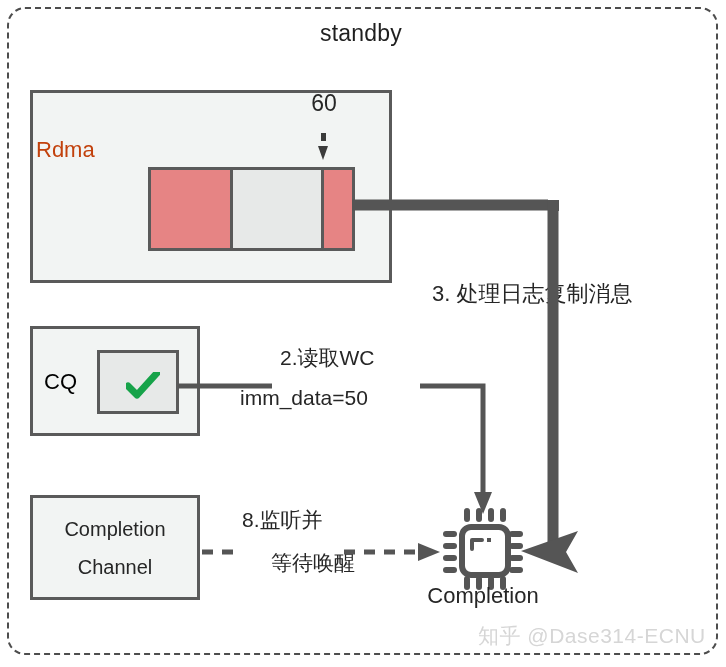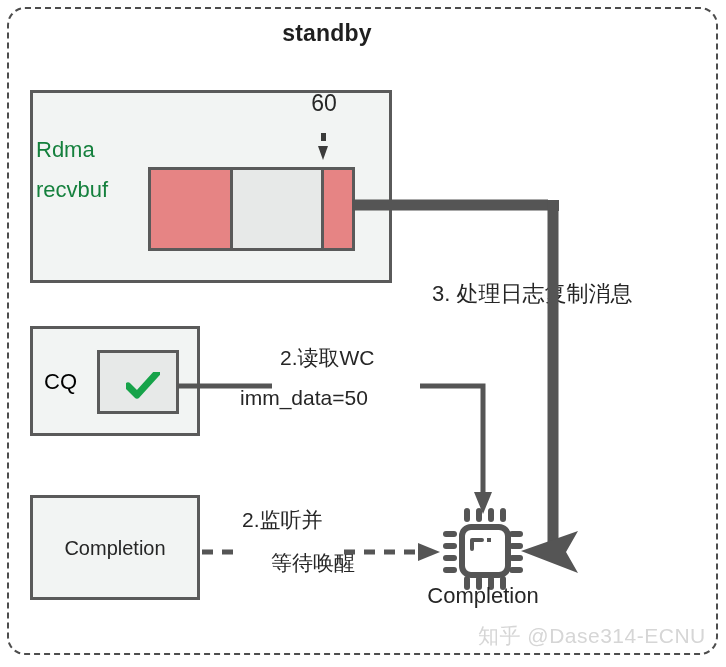--- a/index.html
+++ b/index.html
@@ -32,23 +32,24 @@
     background: transparent;
   }
 
   .page-title {
     position: absolute;
     left: 0;
     top: 20px;
     width: 654px;
     text-align: center;
     font-size: 23px;
-    font-weight: bold;
+    font-weight: normal;
     color: #1f1f1f;
     letter-spacing: 0.2px;
+    padding-left: 34px;
   }
 
   
   .panel {
     position: absolute;
     background: #f2f4f3;
     border: 3px solid #5a5a5a;
     box-sizing: border-box;
   }
 
@@ -57,21 +58,21 @@
     left: 30px;
     top: 90px;
     width: 362px;
     height: 193px;
   }
   .rdma-label {
     position: absolute;
     left: 36px;
     top: 130px;
     font-size: 22px;
-    color: #15803d;
+    color: #c2410c;
     line-height: 40px;
     white-space: nowrap;
   }
   .rdma-label .l2 { display:block; }
 
   
   .ringbuf {
     position: absolute;
     left: 148px;
     top: 167px;
@@ -250,21 +251,20 @@
     </g>
   </svg>
 
   <div class="boxes">
 
     <div class="page-title">standby</div>
 
     <div class="panel rdma-panel"></div>
     <div class="rdma-label">
       <span>Rdma</span>
-      <span class="l2">recvbuf</span>
     </div>
 
     <div class="ringbuf">
       <div class="seg seg-red seg-a"></div>
       <div class="seg seg-grey seg-b"></div>
       <div class="seg seg-red seg-c"></div>
     </div>
 
     <div class="ptr-label">60</div>
     <svg class="ptr-arrow" viewBox="0 0 12 34" width="12" height="34">
@@ -275,20 +275,21 @@
     <div class="panel cq-panel"></div>
     <div class="cq-label">CQ</div>
     <div class="cq-inner"></div>
     <svg class="cq-check" viewBox="0 0 34 28" width="34" height="28">
       <path d="M 2 14 L 11 23 L 31 1" fill="none" stroke="#17a34a" stroke-width="7" stroke-linecap="round" stroke-linejoin="round"></path>
     </svg>
 
     <div class="panel cc-panel"></div>
     <div class="cc-label">
       <span>Completion</span>
+      <span>Channel</span>
     </div>
 
     <svg class="chip" viewBox="0 0 80 82" width="80" height="82">
       <g fill="#555555">
         <rect x="21" y="0" width="6" height="14" rx="3"></rect>
         <rect x="33" y="0" width="6" height="14" rx="3"></rect>
         <rect x="45" y="0" width="6" height="14" rx="3"></rect>
         <rect x="57" y="0" width="6" height="14" rx="3"></rect>
         <rect x="21" y="68" width="6" height="14" rx="3"></rect>
         <rect x="33" y="68" width="6" height="14" rx="3"></rect>
@@ -307,18 +308,18 @@
       <path d="M 29 41 L 29 32 L 39 32" fill="none" stroke="#555555" stroke-width="4" stroke-linecap="round" stroke-linejoin="round"></path>
       <rect x="44" y="30" width="4" height="4" fill="#555555"></rect>
     </svg>
     <div class="chip-name">Completion</div>
   </div>
 
   <div class="texts">
     <div class="ann ann-step3">3. 处理日志复制消息</div>
     <div class="ann ann-step2a">2.读取WC</div>
     <div class="ann ann-step2b">imm_data=50</div>
-    <div class="ann ann-step1a">2.监听并</div>
+    <div class="ann ann-step1a">8.监听并</div>
     <div class="ann ann-step1b">等待唤醒</div>
     <div class="watermark">知乎 @Dase314-ECNU</div>
   </div>
 
 </div>
 
 </body></html>

